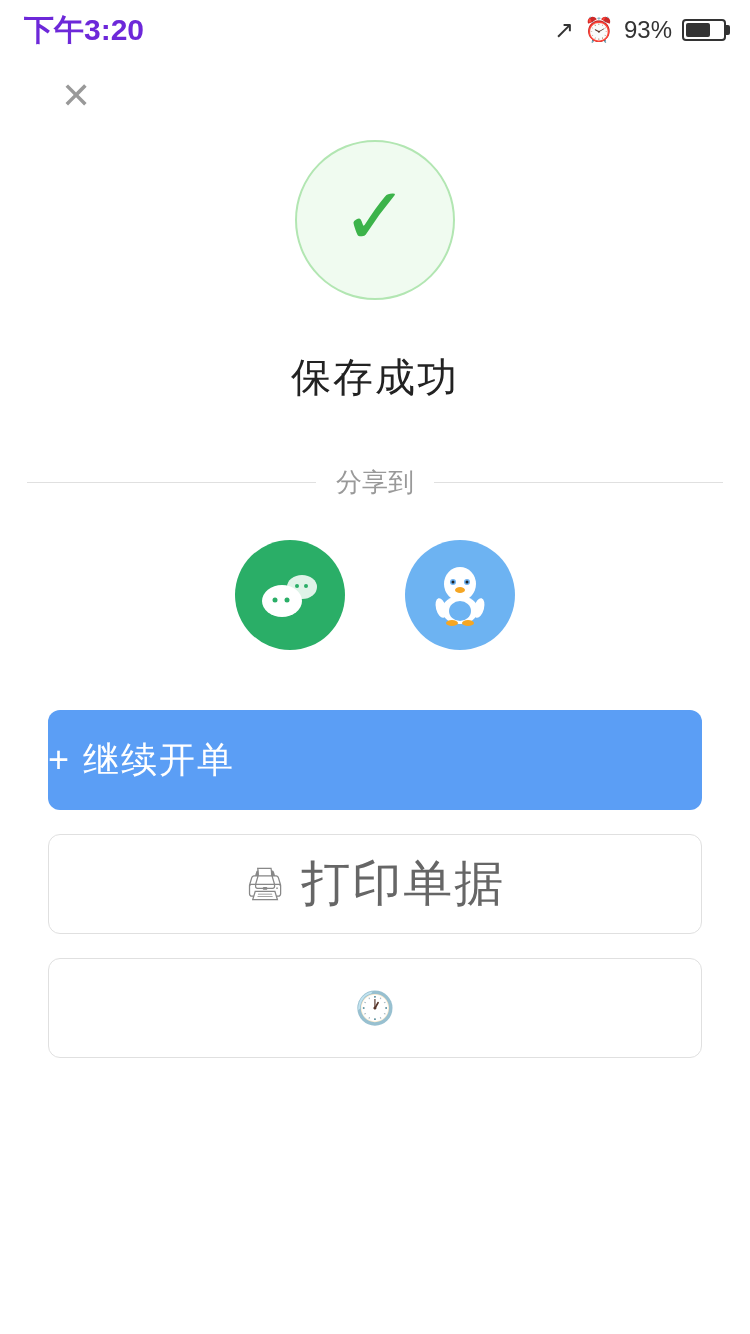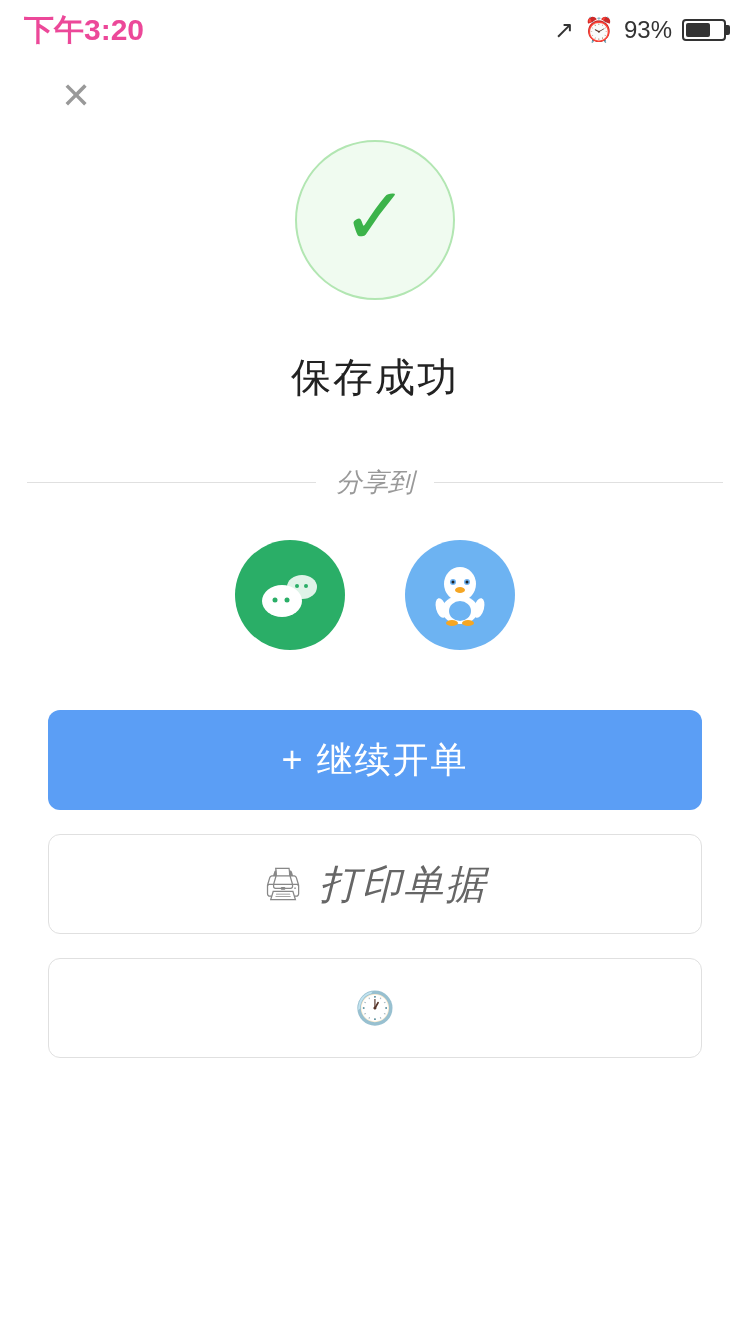--- a/index.html
+++ b/index.html
@@ -34,21 +34,21 @@
       font-weight: 500;
     }
 
     .wifi-icon {
       font-size: 26px;
     }
 
     .status-center {
       font-size: 30px;
       font-weight: 600;
-      color: #ec4899;
+      color: #6d28d9;
     }
 
     .status-right {
       display: flex;
       align-items: center;
       gap: 10px;
       font-size: 24px;
       color: #333;
     }
 
@@ -147,21 +147,20 @@
       margin-bottom: 60px;
     }
 
     .share-divider {
       width: 100%;
       display: flex;
       align-items: center;
       gap: 20px;
       padding: 0 27px;
       margin-bottom: 40px;
-      font-style: italic;
     }
 
     .divider-line {
       flex: 1;
       height: 1px;
       background: #e0e0e0;
     }
 
     .share-label {
       font-size: 26px;
@@ -209,21 +208,20 @@
     }
 
     .btn-primary {
       width: 100%;
       height: 100px;
       background: #5b9ef5;
       border: none;
       border-radius: 12px;
       display: flex;
       align-items: center;
-      justify-content: center;
       gap: 16px;
       cursor: pointer;
     }
 
     .btn-primary-text {
       font-size: 36px;
       color: #ffffff;
       font-weight: 400;
       letter-spacing: 2px;
     }
@@ -235,25 +233,24 @@
       border: 1px solid #e0e0e0;
       border-radius: 12px;
       display: flex;
       align-items: center;
       justify-content: center;
       gap: 16px;
       cursor: pointer;
     }
 
     .btn-secondary-text {
-      font-size: 40px;
+      font-size: 49px;
       color: #666;
       font-weight: 400;
       letter-spacing: 2px;
-      font-style: italic;
     }
 
     .btn-icon {
       font-size: 32px;
       color: #888;
     }
   </style>
 </head>
 <body>
 

